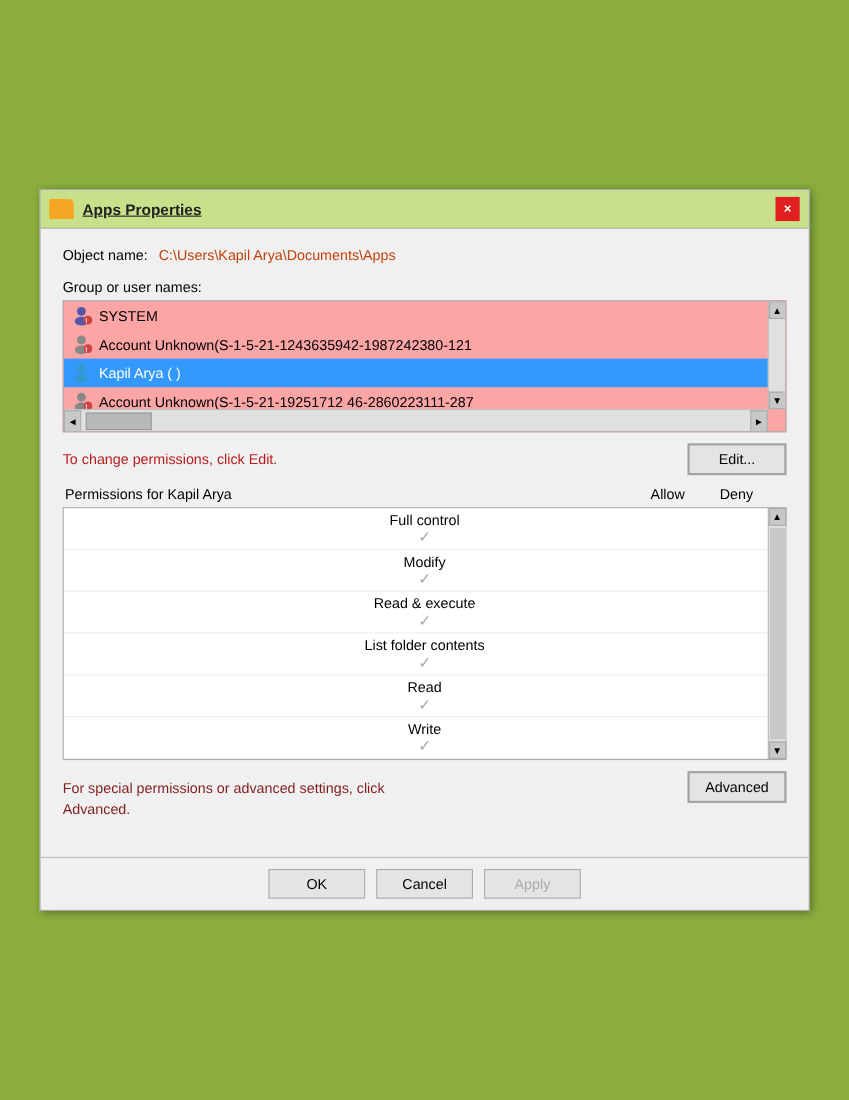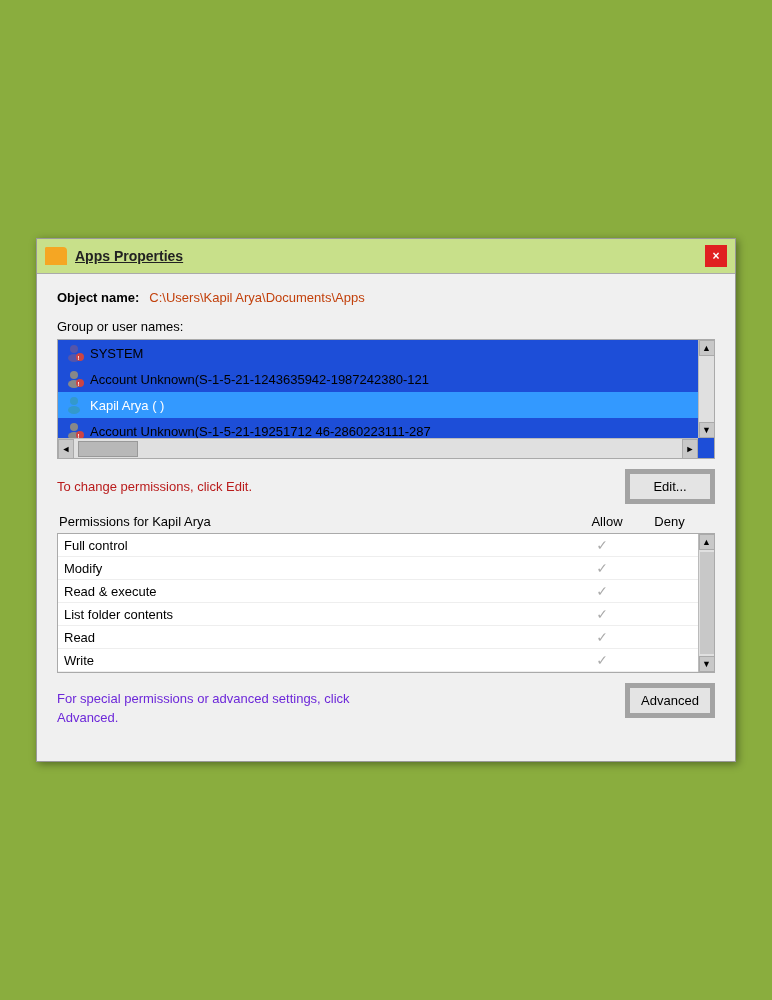--- a/index.html
+++ b/index.html
@@ -106,35 +106,35 @@
       background: #f0f0f0;
       padding: 16px 20px 12px 20px;
     }
     .object-name-row {
       display: flex;
       align-items: center;
       margin-bottom: 14px;
       font-size: 13px;
     }
     .label-text {
-      font-weight: 700;
+      font-weight: 400;
       margin-right: 10px;
       white-space: nowrap;
     }
     .object-path {
       font-size: 13px;
       color: #c2410c;
     }
     .section-label {
       font-size: 13px;
       margin-bottom: 5px;
     }
     .user-list-container {
       border: 1px solid #aaa;
-      background: #1d4ed8;
+      background: #fca5a5;
       margin-bottom: 10px;
       position: relative;
       overflow: hidden;
     }
     .user-list {
       list-style: none;
       overflow: hidden;
     }
     .user-item {
       display: flex;
@@ -209,21 +209,21 @@
       align-items: center;
       justify-content: space-between;
       margin-bottom: 10px;
     }
     .permissions-info-text {
       font-size: 13px;
       color: #b91c1c;
     }
     .btn {
       background: #e4e4e4;
-      border: 5px solid #a3a3a3;
+      border: 2px solid #a3a3a3;
       padding: 5px 1px;
       font-size: 13px;
       cursor: pointer;
       min-width: 80px;
     }
     .permissions-header {
       display: flex;
       align-items: flex-start;
       font-size: 13px;
       margin-bottom: 4px;
@@ -245,20 +245,21 @@
       background: white;
       margin-bottom: 10px;
       position: relative;
     }
     .perm-row {
       display: flex;
       align-items: center;
       padding: 3px 6px;
       border-bottom: 1px solid #eee;
       font-size: 13px;
+      flex-direction: column;
     }
     .perm-row:last-child { border-bottom: none; }
     .perm-name { flex: 1; }
     .perm-allow { width: 70px; text-align: center; }
     .perm-deny { width: 55px; text-align: center; }
     .checkmark {
       color: #aaa;
       font-size: 14px;
     }
     .perm-scrollbar {
@@ -275,21 +276,21 @@
     }
     .advanced-info-row {
       display: flex;
       align-items: center;
       justify-content: space-between;
       margin-bottom: 16px;
       min-height: 50px;
     }
     .advanced-info-text {
       font-size: 13px;
-      color: #6d28d9;
+      color: #7f1d1d;
       max-width: 350px;
       line-height: 1.5;
     }
     .dialog-footer {
       border-top: 1px solid #bbb;
       padding: 10px 16px;
       display: flex;
       justify-content: center;
       gap: 10px;
       background: #f0f0f0;
@@ -447,13 +448,18 @@
         <div class="scroll-arrow">▼</div>
       </div>
     </div>
 
     <div class="advanced-info-row">
       <span class="advanced-info-text">For special permissions or advanced settings, click Advanced.</span>
       <button class="btn" style="min-width:90px; align-self:flex-start;">Advanced</button>
     </div>
   </div>
 
+  <div class="dialog-footer">
+    <button class="btn-footer">OK</button>
+    <button class="btn-footer">Cancel</button>
+    <button class="btn-footer disabled">Apply</button>
+  </div>
 </div>
 
 </body></html>

